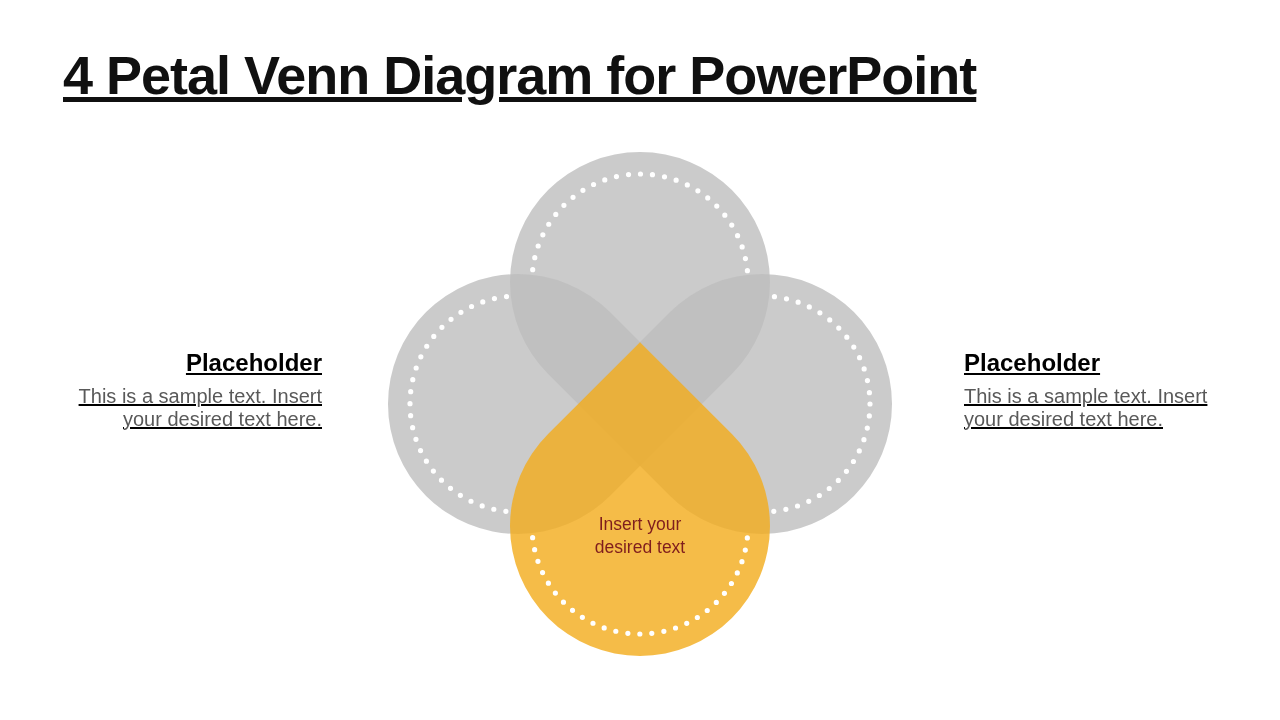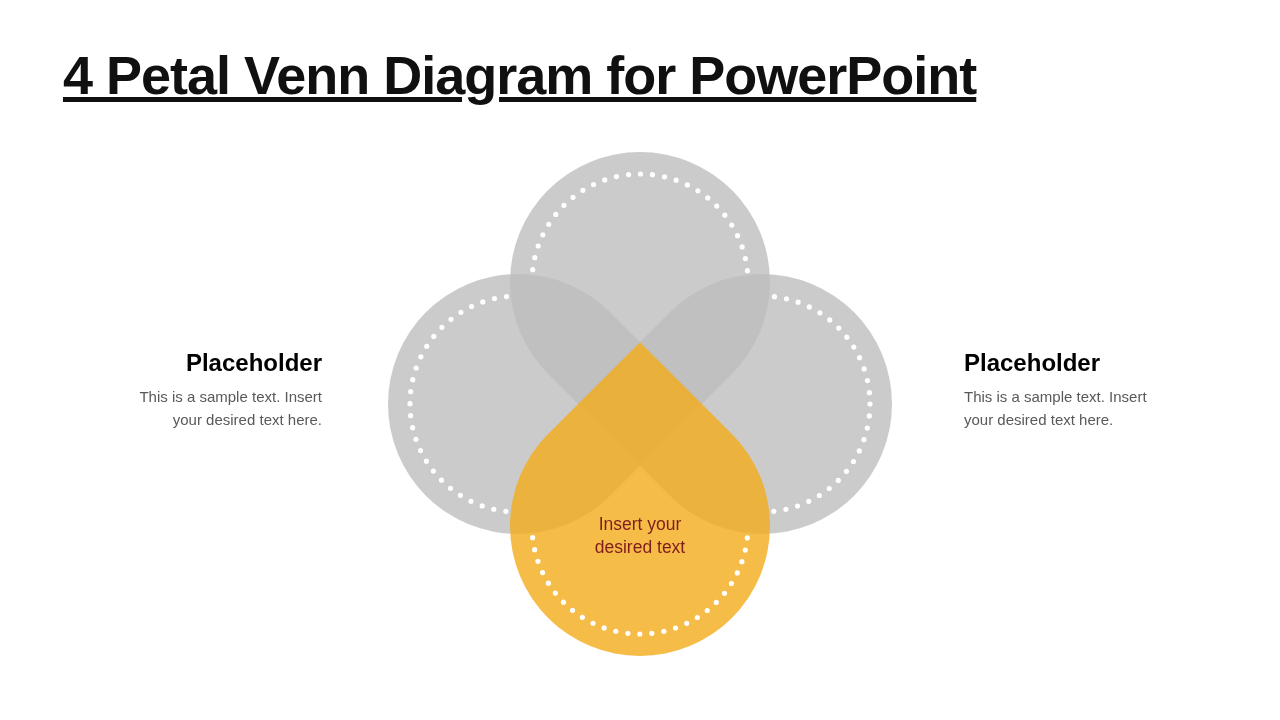--- a/index.html
+++ b/index.html
@@ -21,32 +21,33 @@
     text-decoration: underline;
   }
   .venn-svg {
     position: absolute;
     left: 0; top: 0;
   }
   .text-block {
     position: absolute;
     top: 348px;
     width: 262px;
+    text-decoration: underline;
   }
   .text-block.left  { left: 60px;  text-align: right; }
   .text-block.right { left: 964px; text-align: left; }
   .tb-heading {
     font-size: 24px;
     font-weight: 700;
     color: #000000;
     line-height: 30px;
     margin: 0 0 7px 0;
   }
   .tb-line {
-    font-size: 15px;
+    font-size: 20px;
     color: #595959;
     line-height: 23px;
   }
   .center-label {
     position: absolute;
     left: 540px; top: 513px;
     width: 200px;
     text-align: center;
     color: #7f1d1d;
     font-size: 17.5px;

